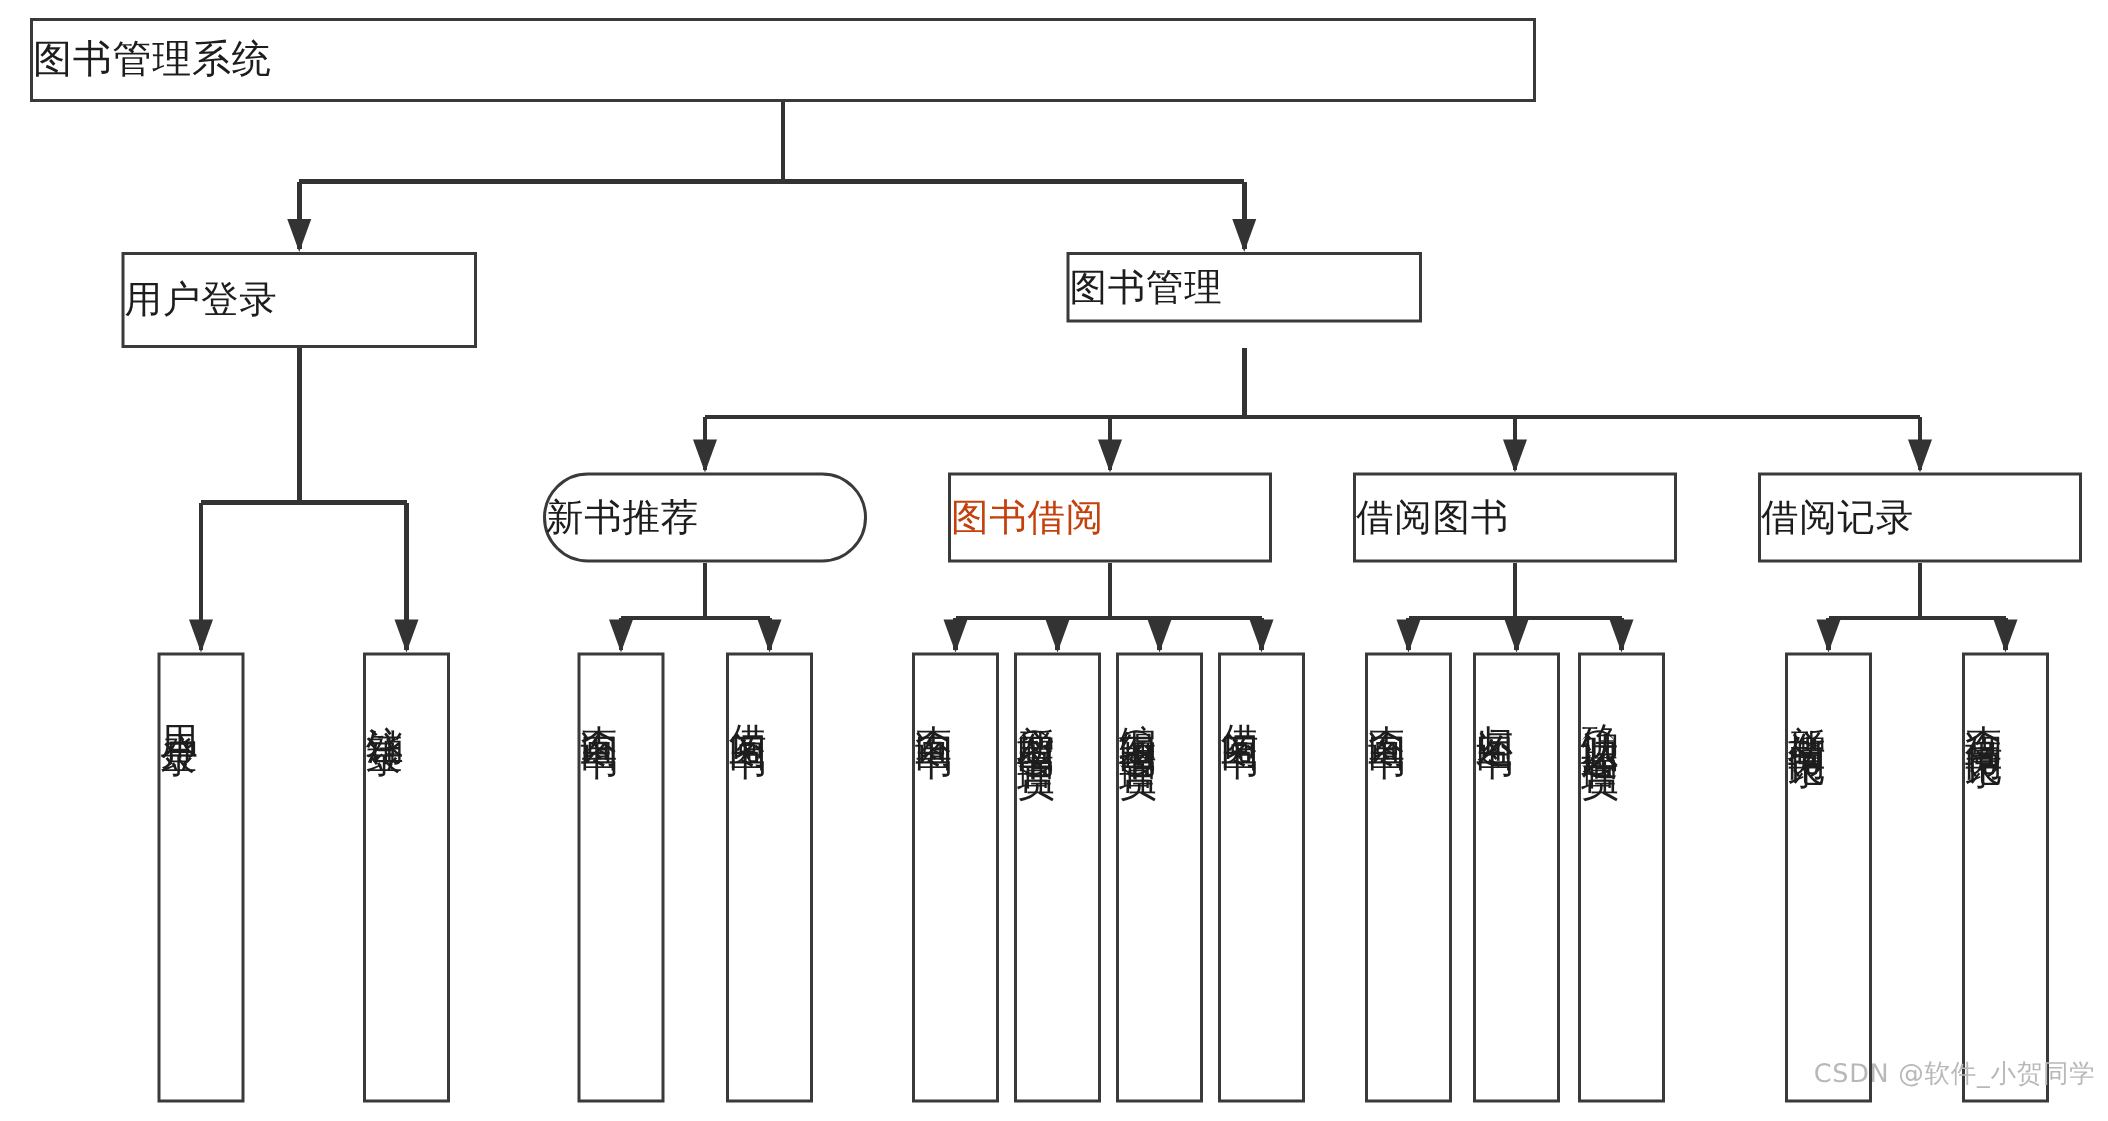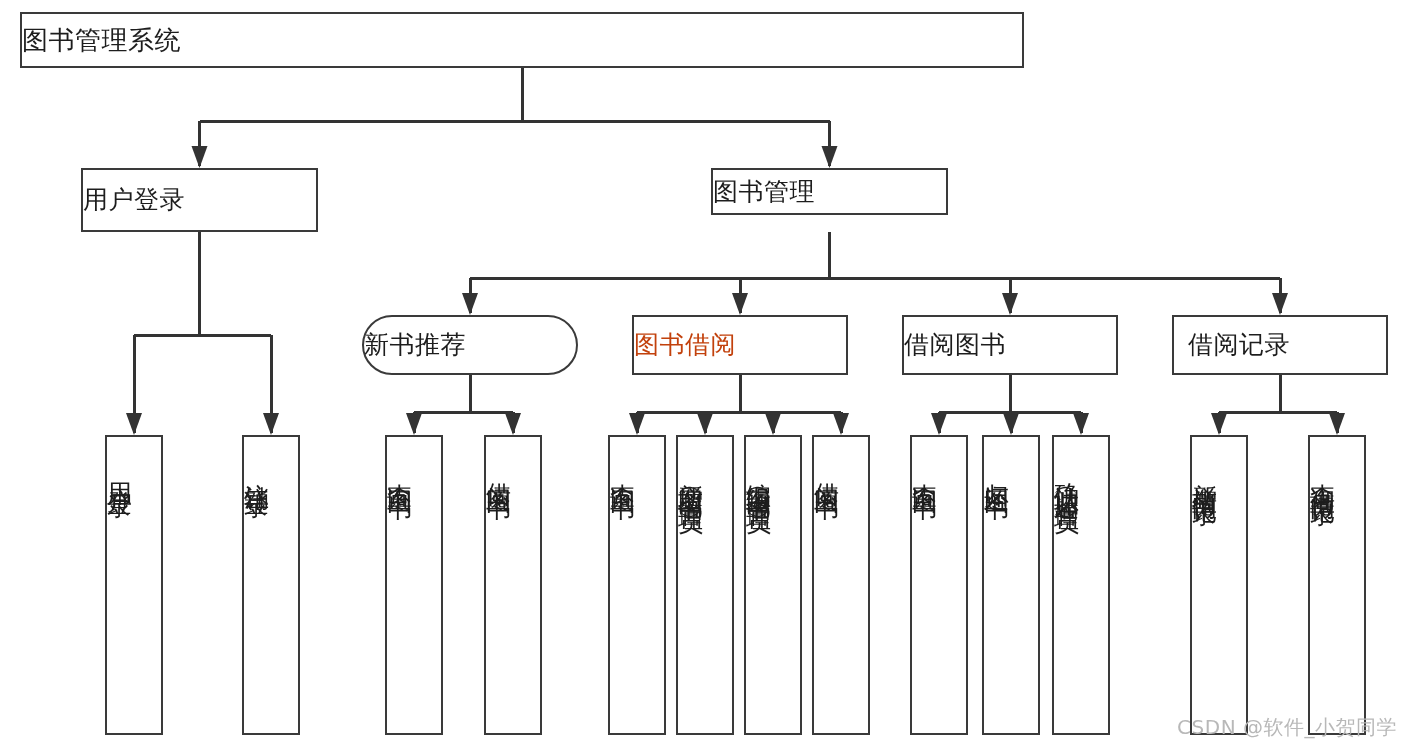--- a/index.html
+++ b/index.html
@@ -54,22 +54,22 @@
     font-size: 25px;
     letter-spacing: 4px;
     line-height: 1;
   }
   .node.root .node-label {
     font-size: 26px;
   }
   #watermark {
     position: absolute;
     right: 8px;
-    bottom: 6px;
-    font-size: 20px;
+    bottom: 20px;
+    font-size: 17px;
     color: #b8b8b8;
     letter-spacing: 0.5px;
     white-space: nowrap;
   }
 </style>
 </head>
 <body>
 
 <div id="diagram-root">
 
@@ -140,21 +140,21 @@
       </div>
       <div class="node horiz" style="left: 362px; top: 315px; width: 216px; height: 60px; border-color: rgb(58, 58, 58); background: rgb(255, 255, 255); color: rgb(29, 29, 29); border-radius: 30px;">
         <span class="node-label">新书推荐</span>
       </div>
       <div class="node horiz" style="left: 632px; top: 315px; width: 216px; height: 60px; border-color: rgb(58, 58, 58); background: rgb(255, 255, 255); color: #c2410c;">
         <span class="node-label">图书借阅</span>
       </div>
       <div class="node horiz" style="left: 902px; top: 315px; width: 216px; height: 60px; border-color: rgb(58, 58, 58); background: rgb(255, 255, 255); color: rgb(29, 29, 29);">
         <span class="node-label">借阅图书</span>
       </div>
-      <div class="node horiz" style="left: 1172px; top: 315px; width: 216px; height: 60px; border-color: rgb(58, 58, 58); background: rgb(255, 255, 255); color: rgb(29, 29, 29); padding-left: 14px;">
+      <div class="node horiz" style="left: 1172px; top: 315px; width: 216px; height: 60px; border-color: rgb(58, 58, 58); background: rgb(255, 255, 255); color: rgb(29, 29, 29);">
         <span class="node-label">借阅记录</span>
       </div>
       <div class="node vert" style="left: 105px; top: 435px; width: 58px; height: 300px; border-color: rgb(58, 58, 58); background: rgb(255, 255, 255); color: rgb(29, 29, 29);">
         <span class="node-label">用户登录</span>
       </div>
       <div class="node vert" style="left: 242px; top: 435px; width: 58px; height: 300px; border-color: rgb(58, 58, 58); background: rgb(255, 255, 255); color: rgb(29, 29, 29);">
         <span class="node-label">注销登录</span>
       </div>
       <div class="node vert" style="left: 385px; top: 435px; width: 58px; height: 300px; border-color: rgb(58, 58, 58); background: rgb(255, 255, 255); color: rgb(29, 29, 29);">
         <span class="node-label">查询图书</span>

